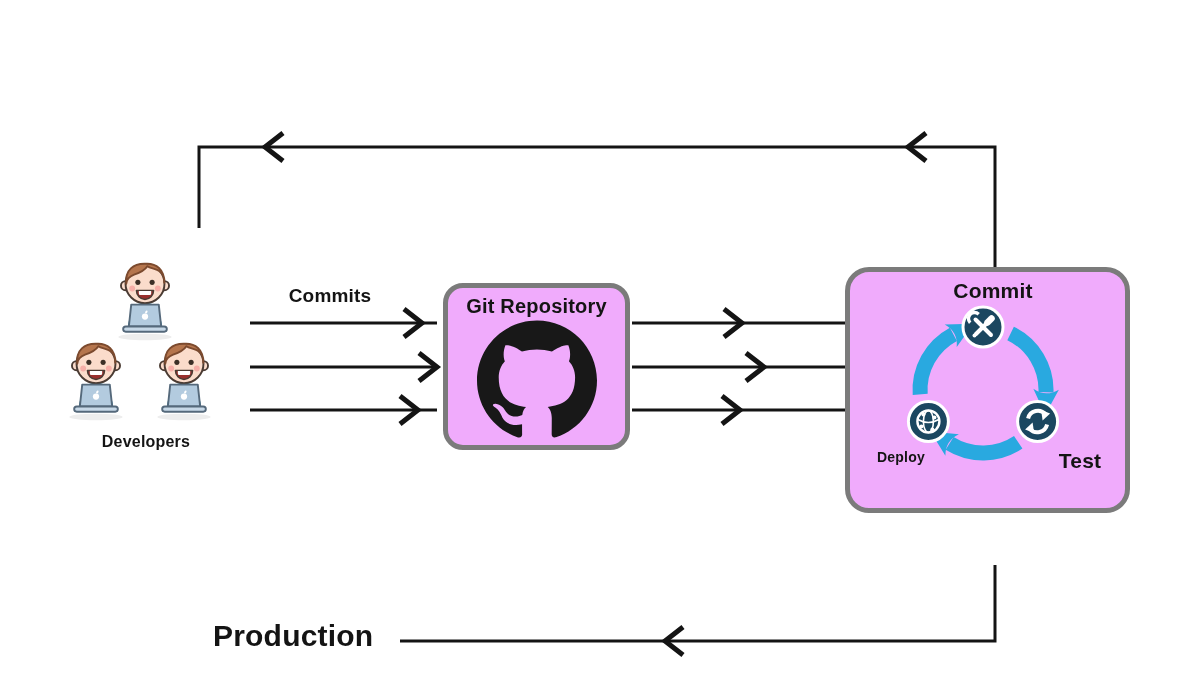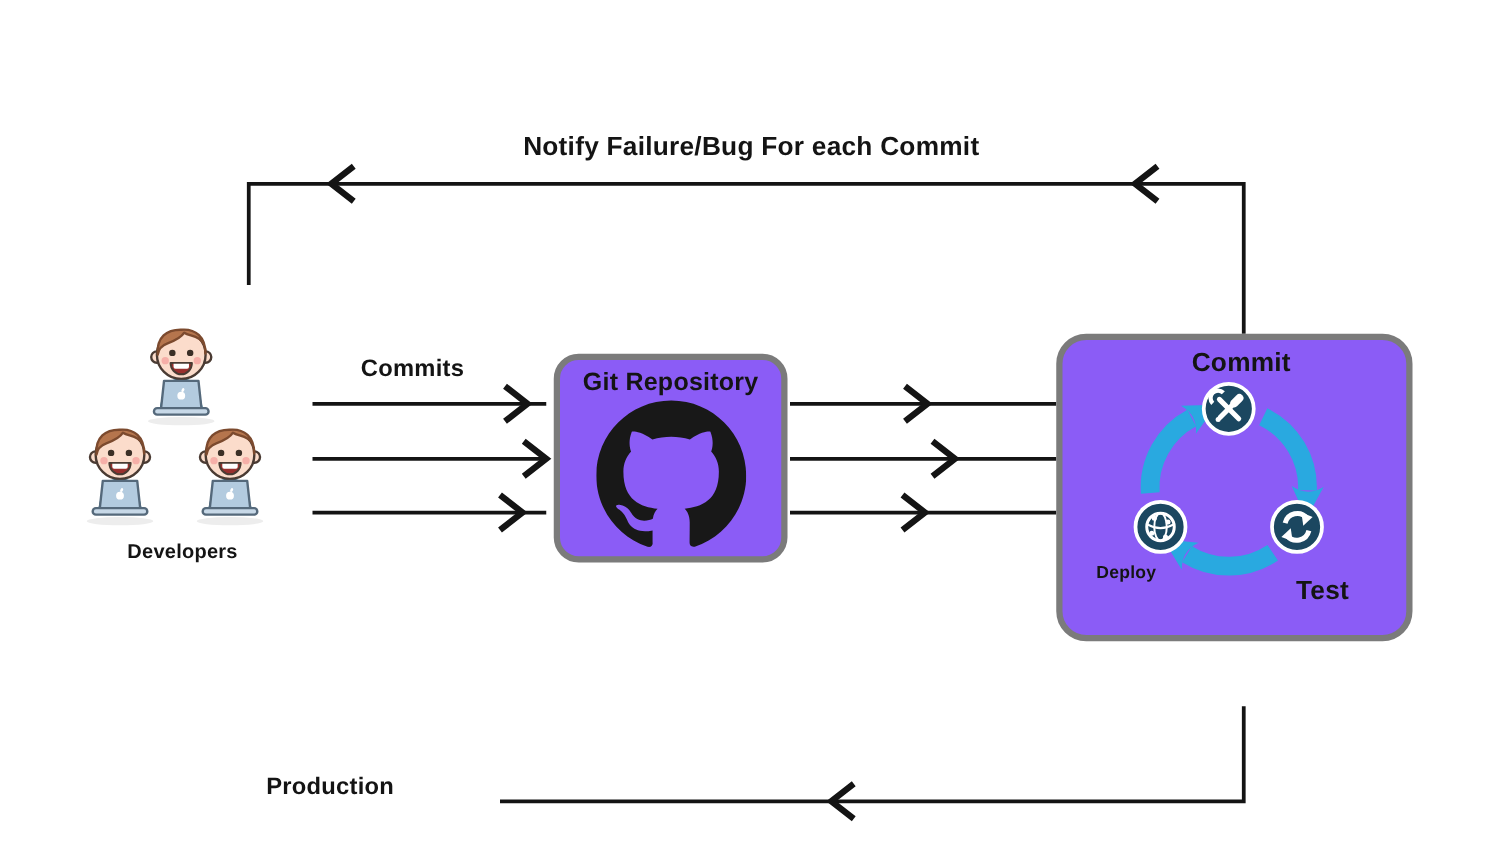--- a/index.html
+++ b/index.html
@@ -7,24 +7,24 @@
     position:relative;width:1200px;height:675px;overflow:hidden;
     background:#ffffff;font-family:"Liberation Sans",sans-serif;color:#1a1a1a;
   }
   .label{position:absolute;font-weight:700;white-space:nowrap;color:#141414;letter-spacing:.2px;}
   .centered{transform:translateX(-50%);}
   #notify-label{left:601px;top:106px;font-size:21px;}
   #commits-label{left:330px;top:285px;font-size:19px;text-align:center;}
   #developers-label{left:146px;top:433px;font-size:16px;}
   #build-label{left:993px;top:279px;font-size:21px;}
   #deploy-label{left:901px;top:449px;font-size:14px;}
-  #test-label{left:1058px;top:449px;font-size:21px;margin-top:12px;}
-  #production-label{left:213px;top:619px;font-size:19px;}
+  #test-label{left:1080px;top:449px;font-size:21px;}
+  #production-label{left:213px;top:619px;font-size:30px;}
   .node-box{
-    position:absolute;background:#8b5cf6;box-sizing:border-box;
+    position:absolute;background:#f0abfc;box-sizing:border-box;
     border:5px solid var(--border_grey,#7b7b7b);
   }
   #git-box{left:443px;top:283px;width:187px;height:167px;border-radius:20px;}
   #git-title{position:absolute;left:50%;top:7px;transform:translateX(-50%);
     font-size:20px;font-weight:700;white-space:nowrap;}
   #pipeline-box{left:845px;top:267px;width:285px;height:246px;border-radius:24px;}
   svg{display:block;}
   .abs{position:absolute;}
   .conn{stroke:#141414;fill:none;}
 </style>
@@ -93,21 +93,20 @@
     </svg>
   <svg class="abs" style="left:58px;top:334px" width="76" height="88" viewBox="0 0 80 92">
       <use href="#dev-figure"></use>
     </svg>
   <svg class="abs" style="left:146px;top:334px" width="76" height="88" viewBox="0 0 80 92">
       <use href="#dev-figure"></use>
     </svg>
 
   <div class="label centered" id="developers-label">Developers</div>
   <div class="label centered" id="commits-label">Commits</div>
-  <div class="label centered" id="notify-label">Notify Failure/Bug For each Commit</div>
 
   <div class="node-box" id="git-box">
     <div class="label" id="git-title">Git Repository</div>
     <svg class="abs" style="left:29px;top:31px" width="120" height="120" viewBox="0 0 24 24">
       <path fill="#181818" fill-rule="evenodd" clip-rule="evenodd" d="M12 .297c-6.63 0-12 5.373-12 12 0 5.303 3.438 9.8 8.205 11.385.6.113.82-.258.82-.577 0-.285-.01-1.04-.015-2.04-3.338.724-4.042-1.61-4.042-1.61C4.422 18.07 3.633 17.7 3.633 17.7c-1.087-.744.084-.729.084-.729 1.205.084 1.838 1.236 1.838 1.236 1.07 1.835 2.809 1.305 3.495.998.108-.776.417-1.305.76-1.605-2.665-.3-5.466-1.332-5.466-5.93 0-1.31.465-2.38 1.235-3.22-.135-.303-.54-1.523.105-3.176 0 0 1.005-.322 3.3 1.23.96-.267 1.98-.399 3-.405 1.02.006 2.04.138 3 .405 2.28-1.552 3.285-1.23 3.285-1.23.645 1.653.24 2.873.12 3.176.765.84 1.23 1.91 1.23 3.22 0 4.61-2.805 5.625-5.475 5.92.42.36.81 1.096.81 2.22 0 1.606-.015 2.896-.015 3.286 0 .315.21.69.825.57C20.565 22.092 24 17.592 24 12.297c0-6.627-5.373-12-12-12"></path>
     </svg>
   </div>
 
   <div class="node-box" id="pipeline-box"></div>
 

